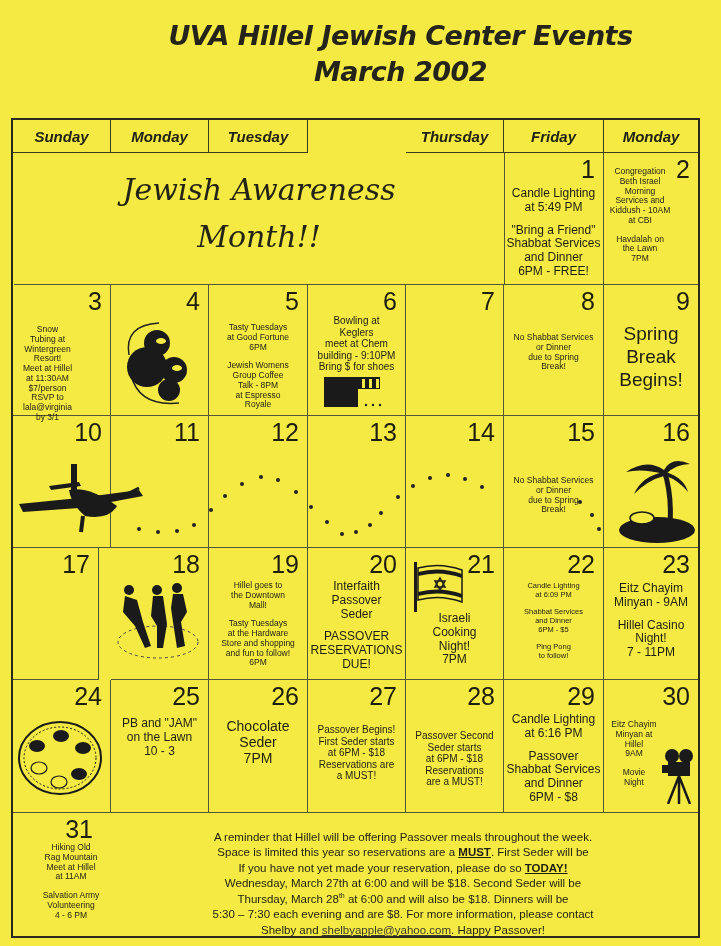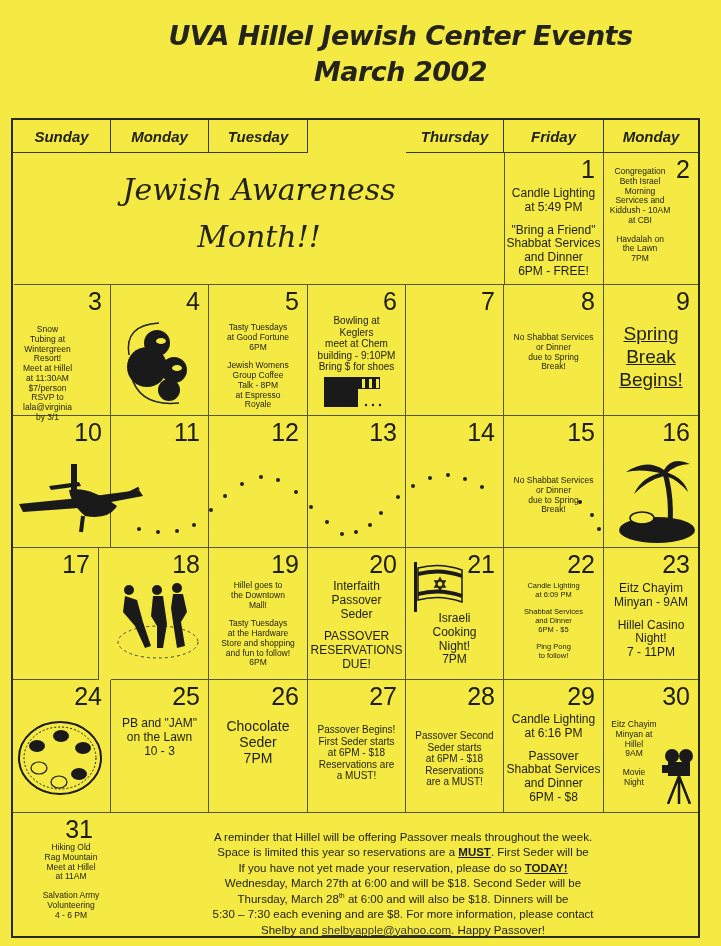--- a/index.html
+++ b/index.html
@@ -32,21 +32,21 @@
     text-align:center;
   }
   .num {
     position:absolute; right:8px; top:4px; font-size:25px; color:#1d1d10; line-height:1;
   }
   .ev { position:absolute; left:2px; right:2px; line-height:1.15; color:#1e1e12; }
   .xs { font-size:8.5px; }
   .sm { font-size:10px; }
   .md { font-size:12px; }
   .lg { font-size:14px; }
-  .xl { font-size:19px; line-height:1.2;text-decoration:underline; }
+  .xl { font-size:19px; line-height:1.2; }
   .gap { height:9px; }
   .jam {
     position:absolute; left:1px; top:33px; width:491px; height:132px;
     border-bottom:1px solid #55553a; border-right:1px solid #55553a; box-sizing:border-box;
     text-align:center; font-family:"DejaVu Serif", serif; font-style:italic; color:#242416;
     font-size:30px; line-height:1.55; padding-top:14px;
   }
   .footer {
     position:absolute; left:96px; top:710px; width:588px; text-align:center;
     font-size:11.5px; line-height:1.33; color:#1e1e12;

